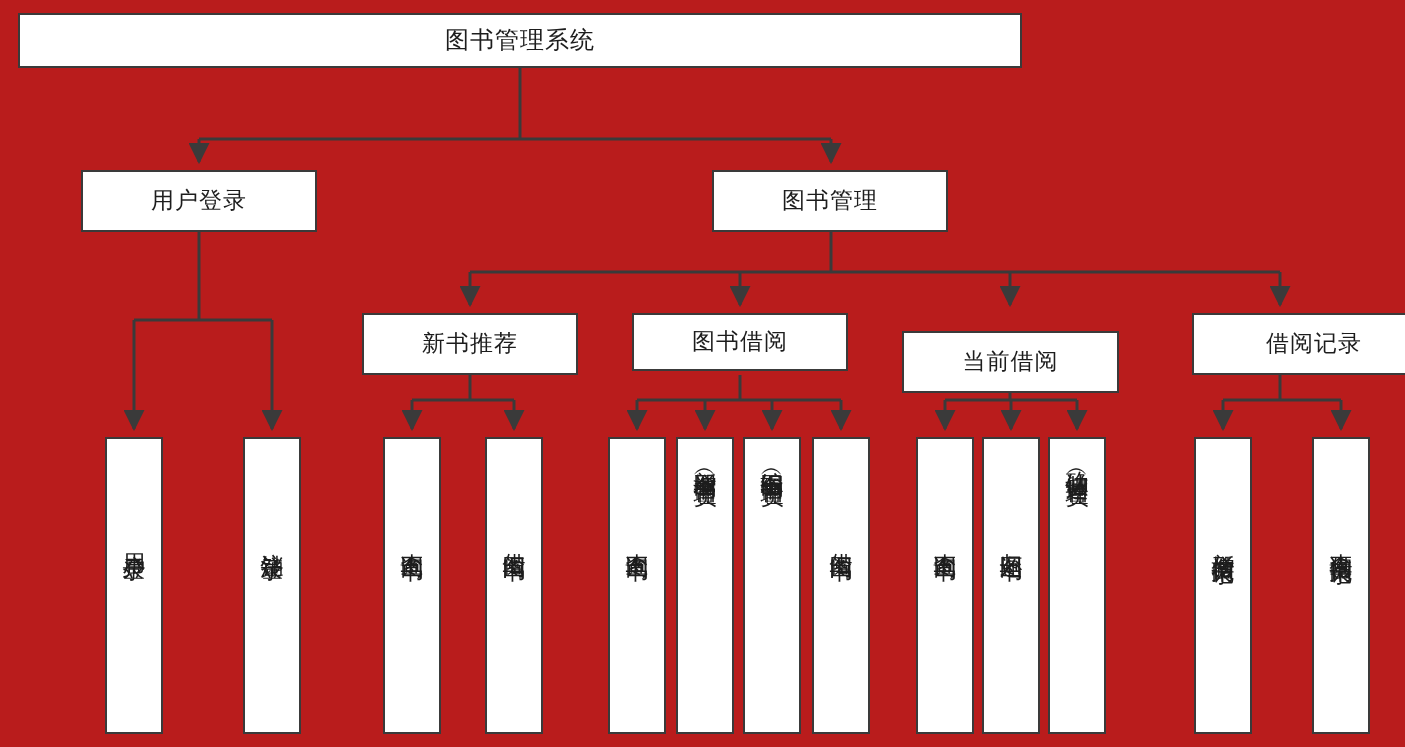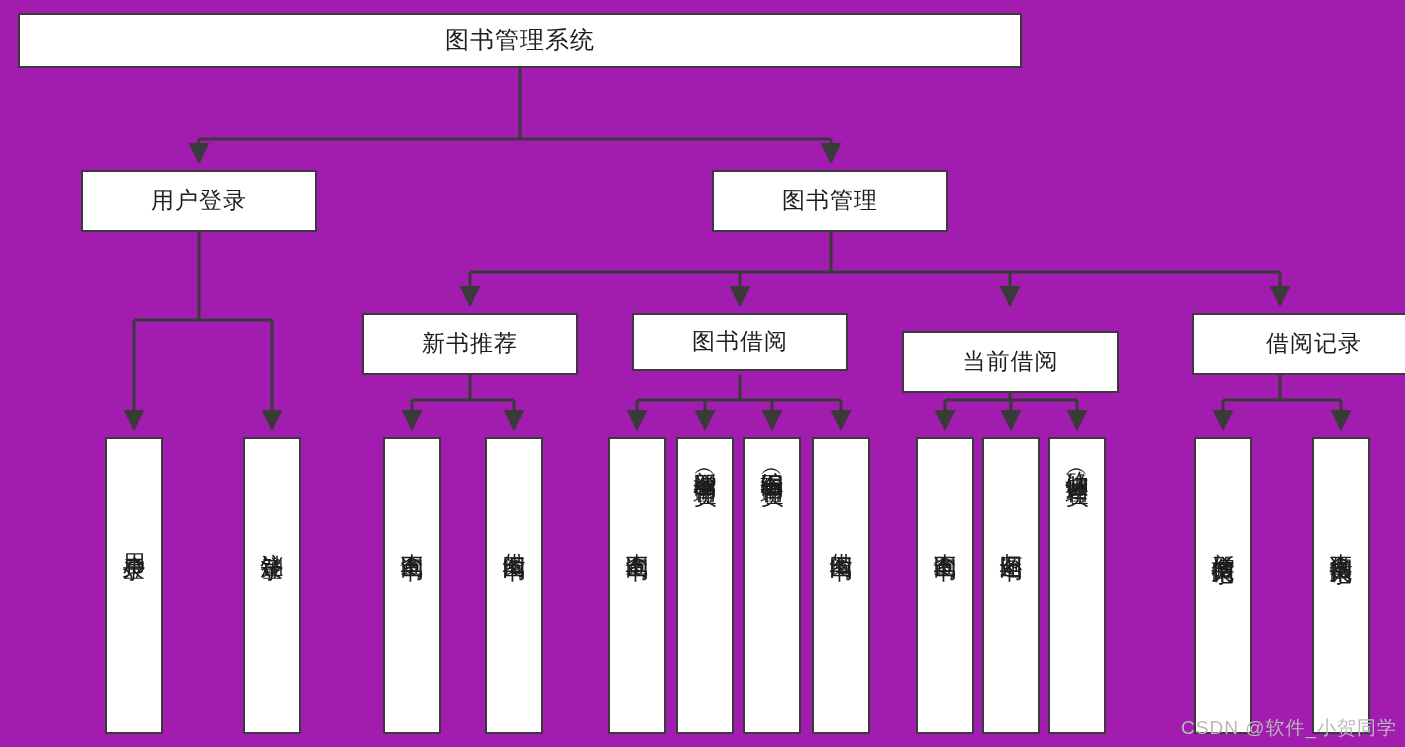--- a/index.html
+++ b/index.html
@@ -7,21 +7,21 @@
     padding: 0;
     background: #ffffff;
   }
   body {
     font-family: "Liberation Sans", "DejaVu Sans", sans-serif;
   }
   #canvas {
     position: relative;
     width: 1405px;
     height: 747px;
-    background: #a21caf;
+    background: #b91c1c;
     overflow: hidden;
   }
   #wires {
     position: absolute;
     left: 0;
     top: 0;
     width: 1405px;
     height: 747px;
   }
   .node {
@@ -188,15 +188,14 @@
     <span class="vtext">确认归还（管理员）</span>
   </div>
 
   <div class="node leaf leaf-mid" style="left:1194px; top:437px; width:58px; height:297px;">
     <span class="vtext">新增借阅记录</span>
   </div>
   <div class="node leaf leaf-mid" style="left:1312px; top:437px; width:58px; height:297px;">
     <span class="vtext">查询借阅记录</span>
   </div>
 
-  <div class="watermark">CSDN @软件_小贺同学</div>
 
 </div>
 
 </body></html>

